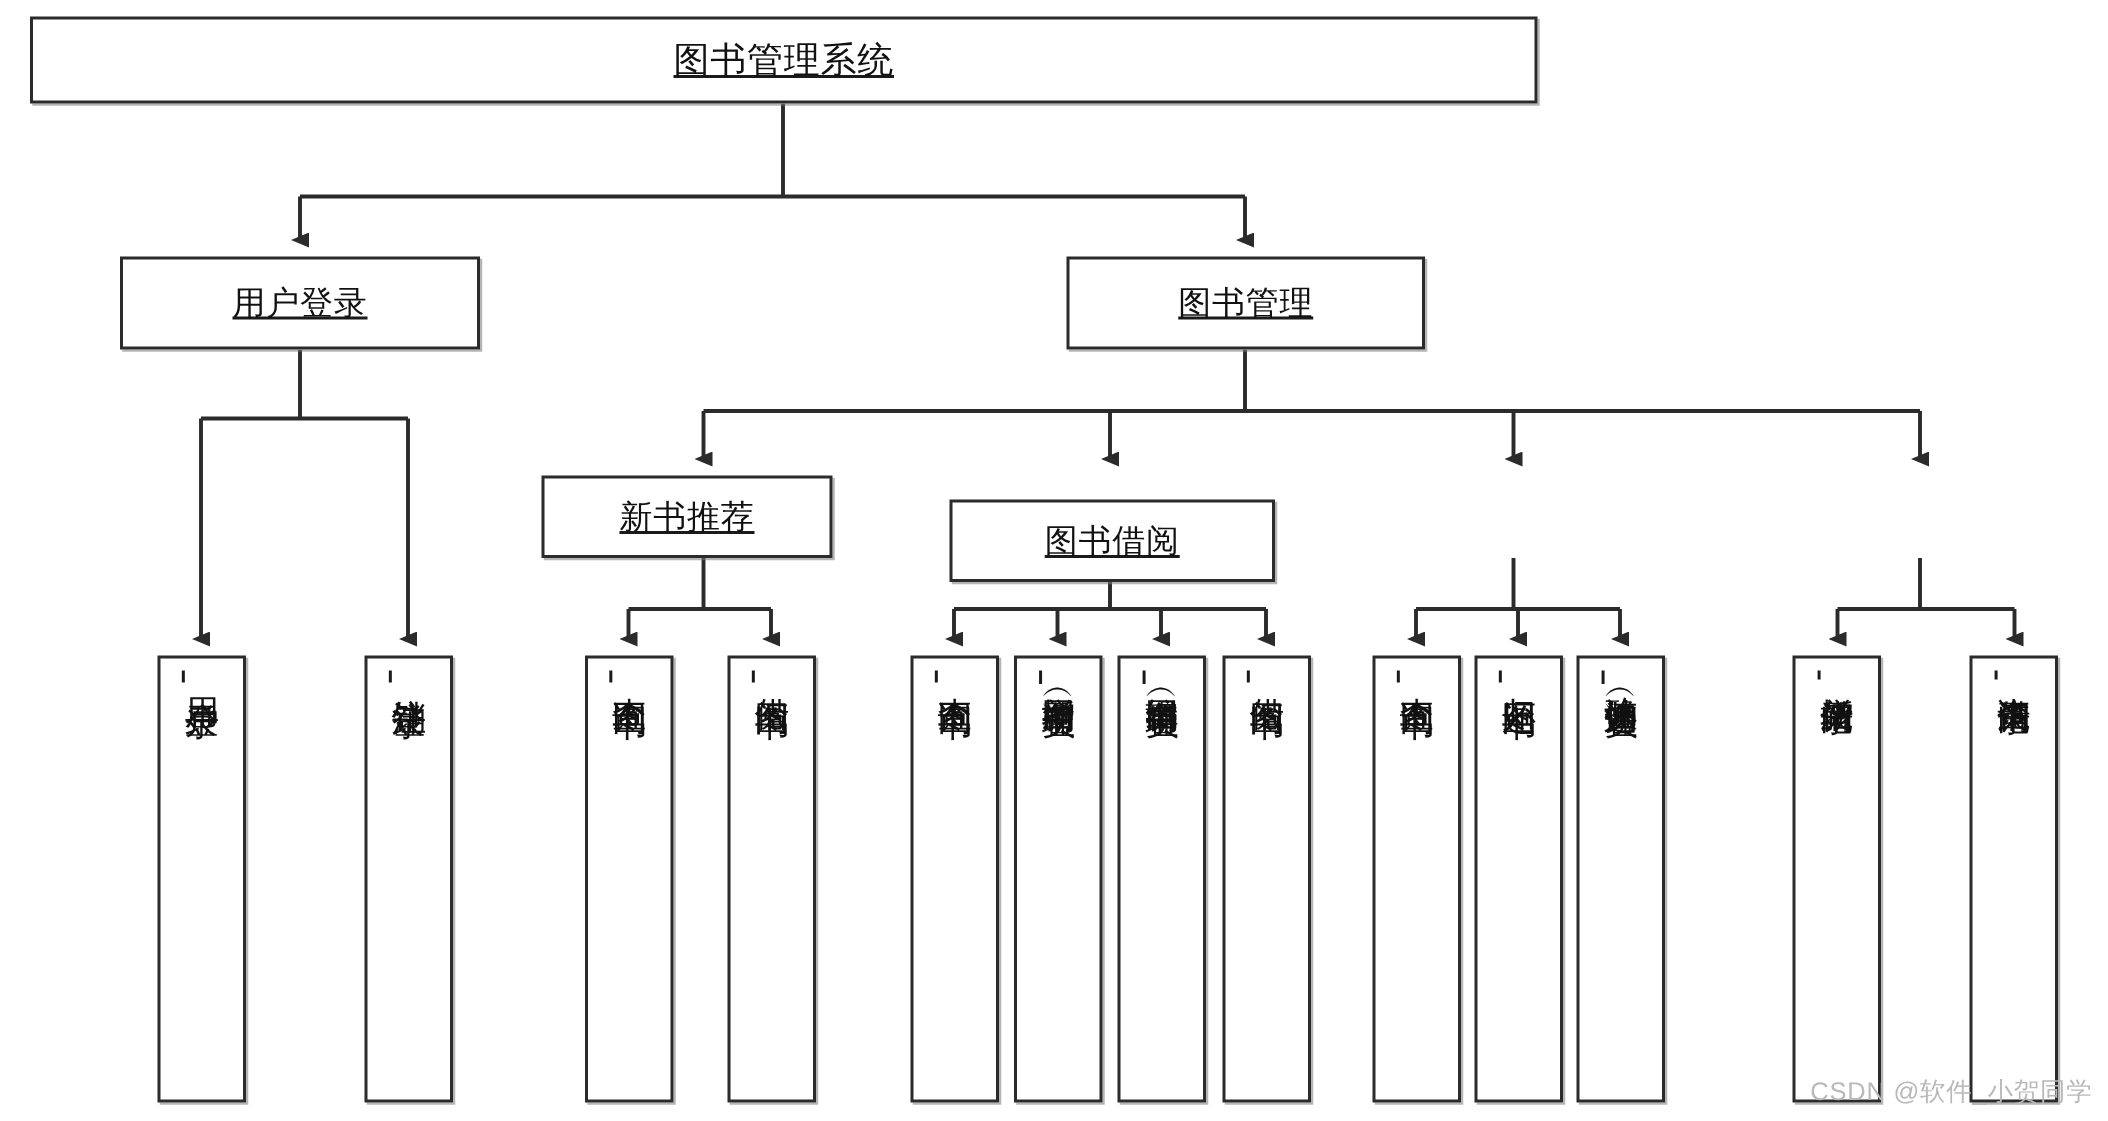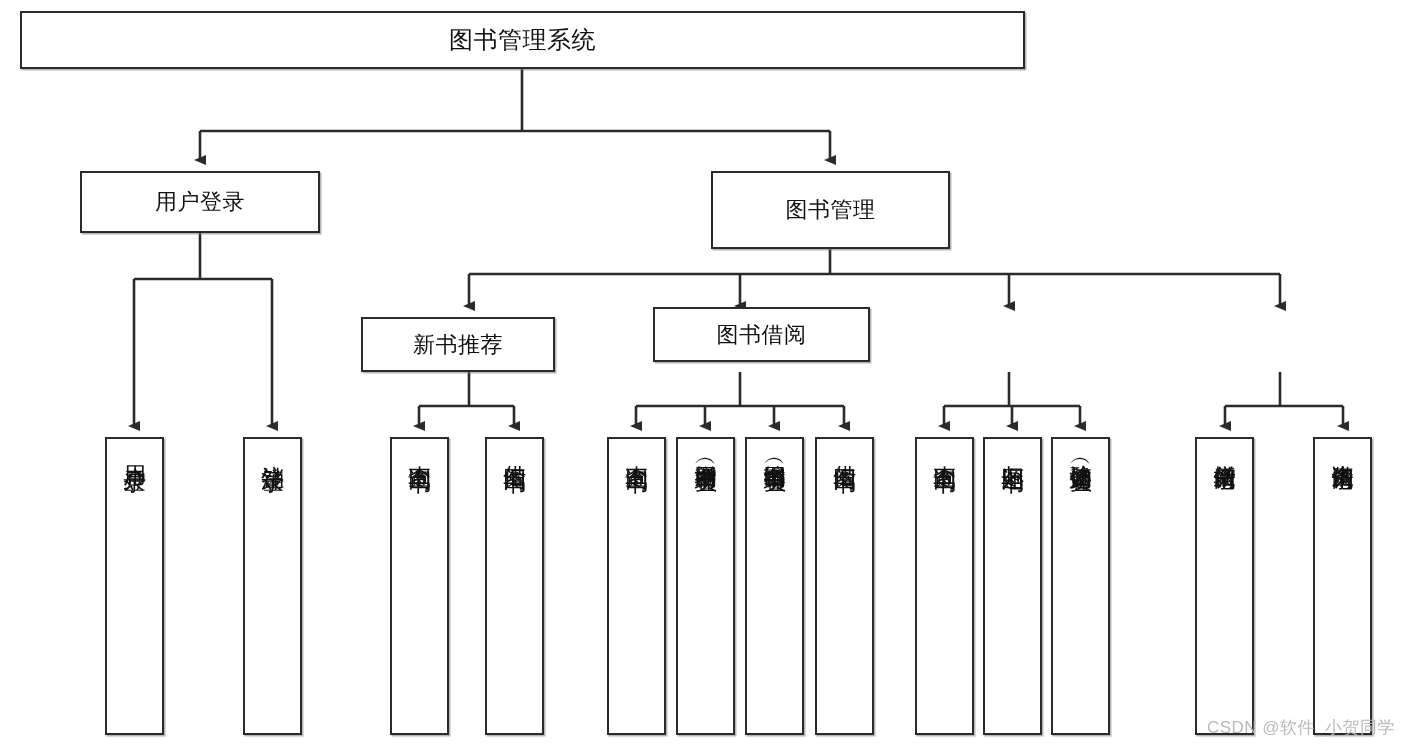--- a/index.html
+++ b/index.html
@@ -28,20 +28,21 @@
   }
   .node {
     position: absolute;
     box-sizing: border-box;
     border: 2.5px solid #2b2b2b;
     background: #ffffff;
     display: flex;
     align-items: center;
     justify-content: center;
     box-shadow: 1.5px 1.5px 0 rgba(120,120,120,0.55);
+    text-decoration: underline;
   }
   .node .label {
     display: block;
     text-align: center;
     color: #111111;
     letter-spacing: 0.5px;
   }
   
   .node.root { }
   .node.root .label { font-size: 24px; }
@@ -132,28 +133,28 @@
     </g>
   </svg>
 
   <div class="node root" style="left:20px; top:11px; width:1005px; height:58px;">
     <span class="label">图书管理系统</span>
   </div>
 
   <div class="node h" style="left:80px; top:171px; width:240px; height:62px;">
     <span class="label">用户登录</span>
   </div>
-  <div class="node h" style="left:711px; top:171px; width:239px; height:78px;">
+  <div class="node h" style="left:711px; top:171px; width:239px; height:62px;">
     <span class="label">图书管理</span>
   </div>
 
   <div class="node h" style="left:361px; top:317px; width:194px; height:55px;">
     <span class="label">新书推荐</span>
   </div>
-  <div class="node h" style="left:633px; top:307px; width:217px; height:55px;margin-left:20px;">
+  <div class="node h" style="left:633px; top:333px; width:217px; height:55px;">
     <span class="label">图书借阅</span>
   </div>
 
   <div class="node leaf" style="left:105px; top:437px; width:59px; height:298px;">
     <span class="label">用户登录</span>
   </div>
   <div class="node leaf" style="left:243px; top:437px; width:59px; height:298px;">
     <span class="label">注销登录</span>
   </div>
 

